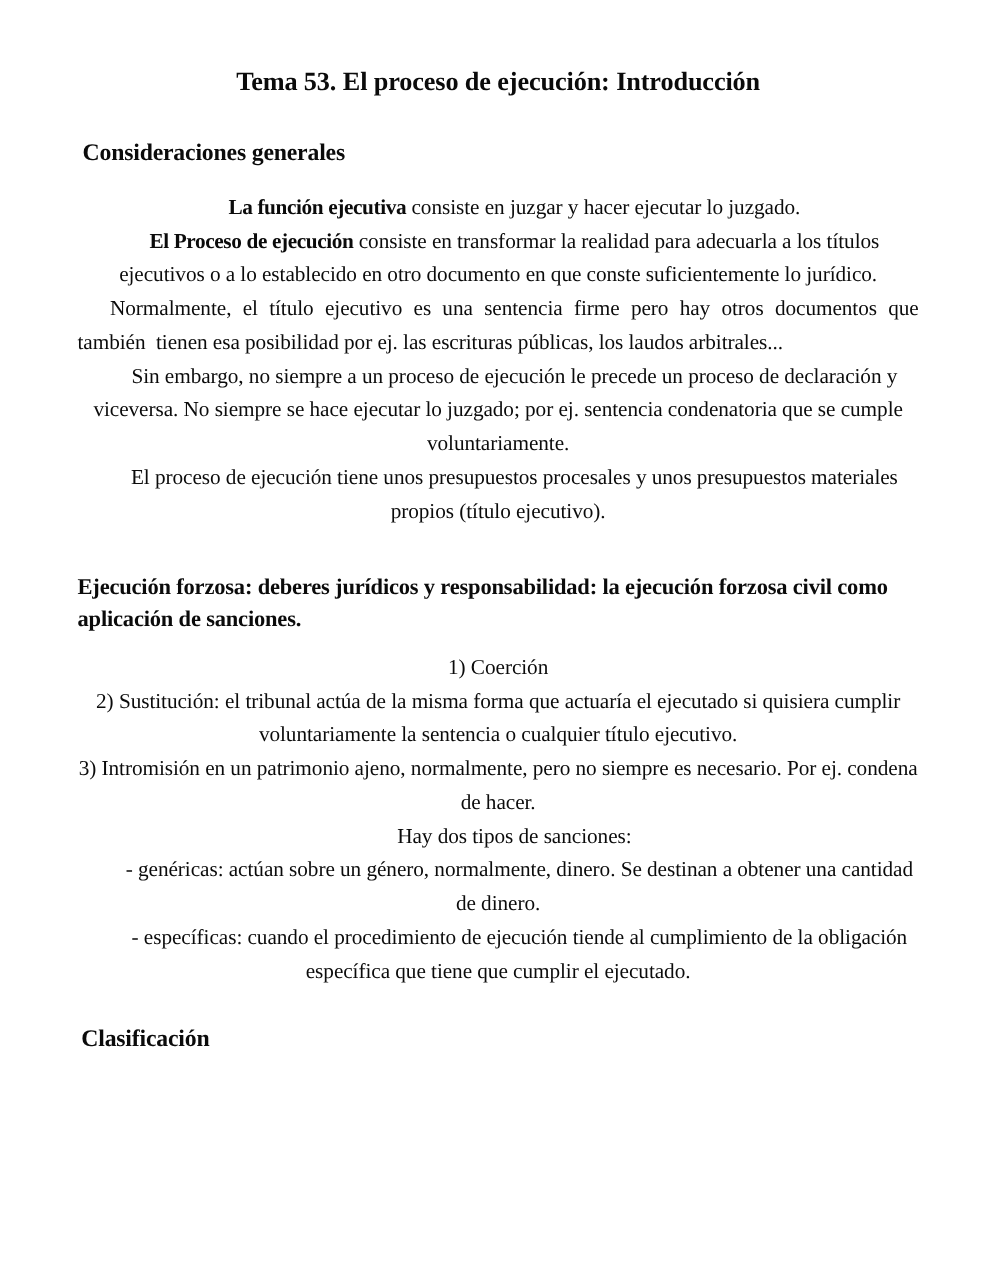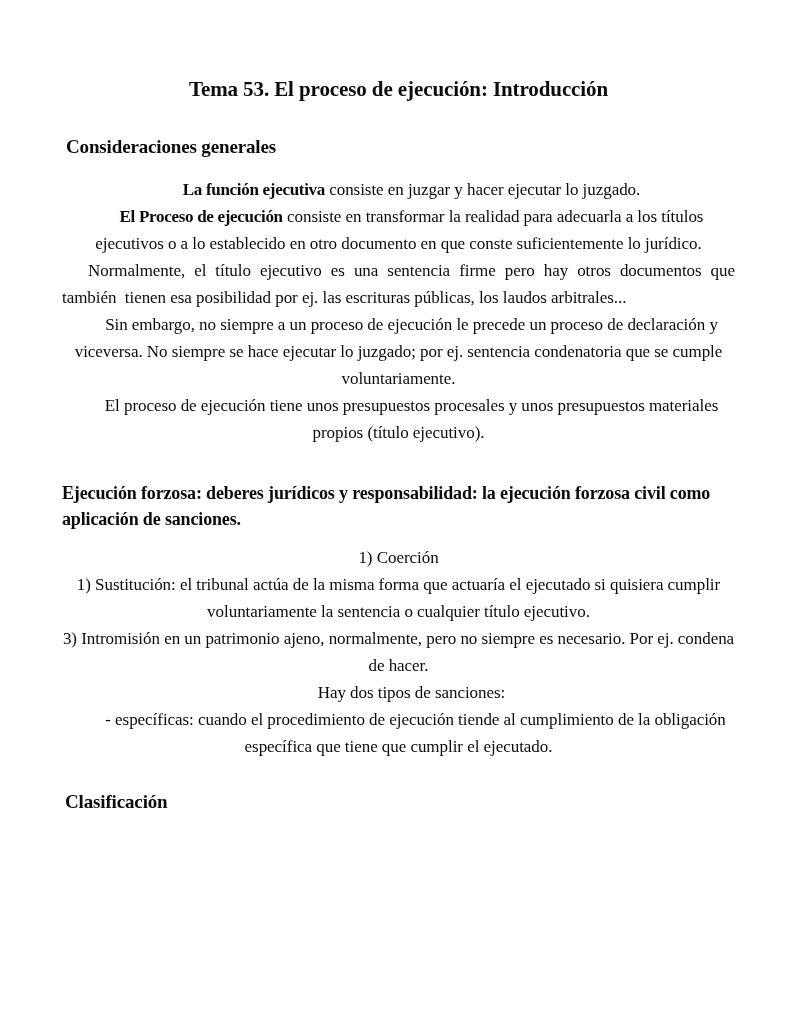--- a/index.html
+++ b/index.html
@@ -29,21 +29,21 @@
   .content {
     position: absolute;
     left: 62px;
     top: 0;
     width: 673px;           
   }
 
   
   .doc-title {
     margin: 0;
-    padding-top: 76px;
+    padding-top: 52px;
     text-align: center;
     font-size: 21px;
     font-weight: bold;
     letter-spacing: -0.1px;
     line-height: 1.25;
   }
 
   
   .heading-1 {
     margin: 4px;
@@ -106,26 +106,27 @@
     <p class="para indent justify">Normalmente, el título ejecutivo es una sentencia firme pero hay otros documentos que también  tienen esa posibilidad por ej. las escrituras públicas, los laudos arbitrales...</p>
 
     <p class="para indent">Sin embargo, no siempre a un proceso de ejecución le precede un proceso de declaración y viceversa. No siempre se hace ejecutar lo juzgado; por ej. sentencia condenatoria que se cumple voluntariamente.</p>
 
     <p class="para indent">El proceso de ejecución tiene unos presupuestos procesales y unos presupuestos materiales propios (título ejecutivo).</p>
 
     <h2 class="heading-2">Ejecución forzosa: deberes jurídicos y responsabilidad: la ejecución forzosa civil como aplicación de sanciones.</h2>
 
     <p class="para first-after-heading">1) Coerción</p>
 
-    <p class="para">1) Sustitución: el tribunal actúa de la misma forma que actuaría el ejecutado si quisiera cumplir voluntariamente la sentencia o cualquier título ejecutivo.</p>
+    <p class="para">2) Sustitución: el tribunal actúa de la misma forma que actuaría el ejecutado si quisiera cumplir voluntariamente la sentencia o cualquier título ejecutivo.</p>
 
     <p class="para">3) Intromisión en un patrimonio ajeno, normalmente, pero no siempre es necesario. Por ej. condena de hacer.</p>
 
 
     <p class="para indent">Hay dos tipos de sanciones:</p>
 
+    <p class="para indent-d">- genéricas: actúan sobre un género, normalmente, dinero. Se destinan a obtener una cantidad de dinero.</p>
 
     <p class="para indent-d">- específicas: cuando el procedimiento de ejecución tiende al cumplimiento de la obligación específica que tiene que cumplir el ejecutado.</p>
 
     <h2 class="heading-3">Clasificación</h2>
 
   </div>
 </div>
 
 </body></html>

